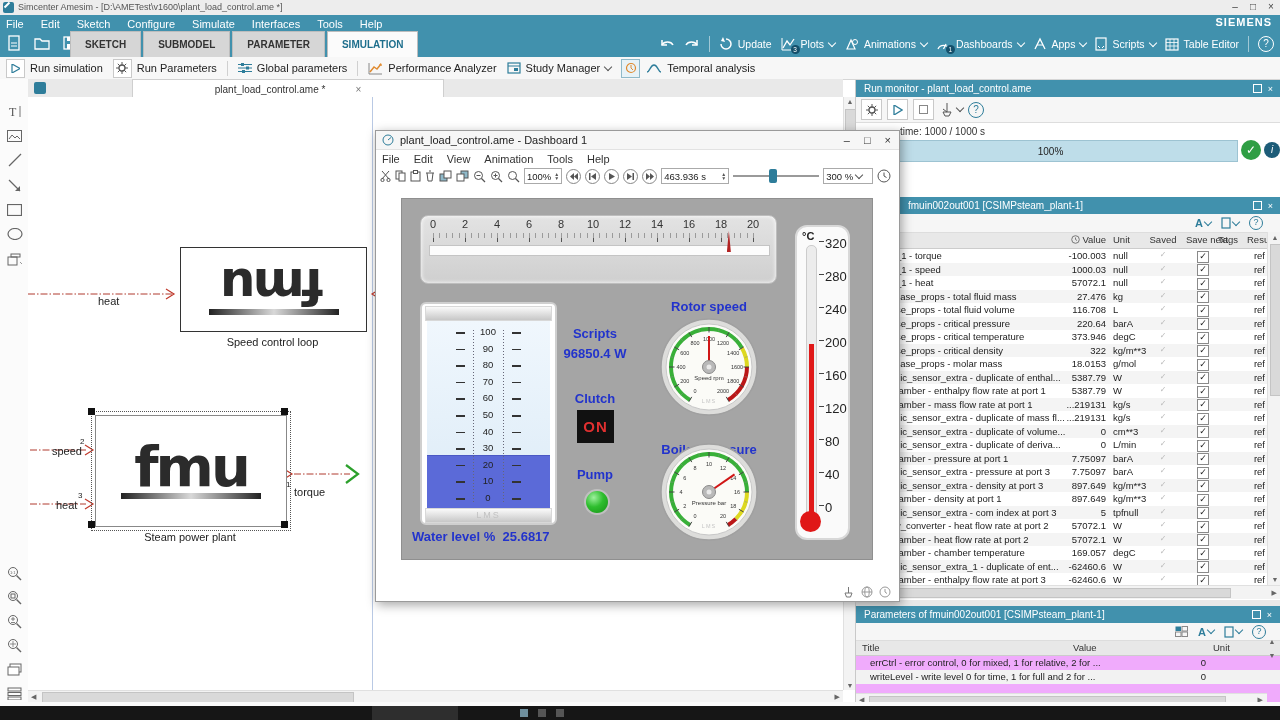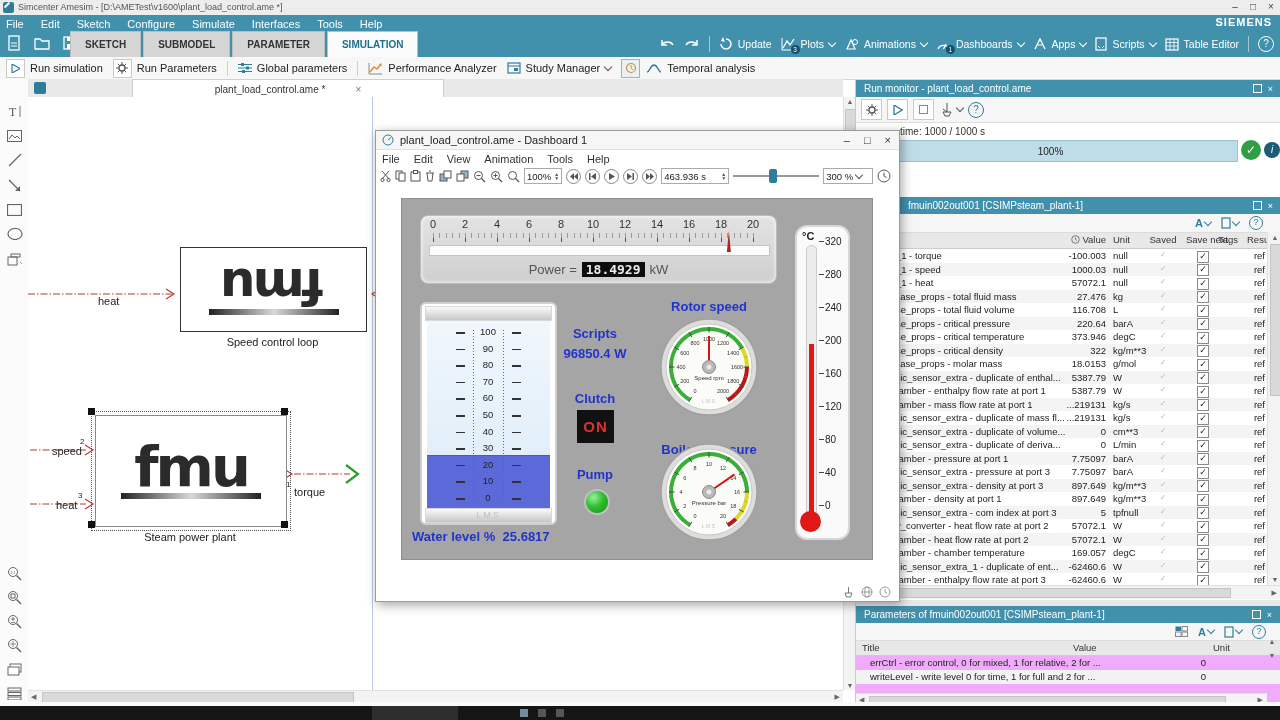--- a/index.html
+++ b/index.html
@@ -106,21 +106,21 @@
     background:repeating-linear-gradient(180deg,#667 0 1px,transparent 1px 3px)}
   .tk-lab{position:absolute;left:41px;width:40px;text-align:center;font-size:9.5px;color:#222}
   .tk-dash{position:absolute;width:9px;height:1.5px;background:#333}
   .tk-dash.l{left:29px}.tk-dash.r{left:85px}
   .lms{font-size:9px;color:#c2c2c2;letter-spacing:2px;text-align:center}
   
   .thermo{left:393px;top:26px;width:55px;height:315px;background:#fafafa;border:2px solid #d8d8d8;border-radius:12px;box-sizing:border-box}
   .ttube{position:absolute;left:9px;top:18px;width:9px;height:278px;background:#ececec;border:1px solid #ccc;border-radius:5px}
   .tred{position:absolute;left:12px;width:5px;background:#e01818}
   .tbulb{position:absolute;left:3px;top:284px;width:21px;height:21px;border-radius:50%;background:#e01818}
-  .th-lab{position:absolute;left:28px;font-size:10px;color:#222}
+  .th-lab{position:absolute;left:28px;font-size:13px;color:#222}
   .th-dash{position:absolute;left:22px;width:5px;height:1px;background:#444}
   
   .clutchbox{left:175px;top:211px;width:37px;height:33px;background:#111;color:#e03030;font-weight:bold;
     font-size:15px;display:flex;align-items:center;justify-content:center;letter-spacing:1px}
   .led{left:182px;top:290px;width:22px;height:22px;border-radius:50%;border:2px solid #c0c0c0;
     background:radial-gradient(circle at 35% 30%,#9df09d,#2ebe2e 45%,#169016)}
   .gtitle{position:absolute;width:120px;text-align:center}
   svg{display:block}
   .dstatus{right:8px;bottom:3px;display:flex;gap:6px;align-items:center}
   .taskbar{left:0;top:706px;width:1280px;height:14px;background:#161616}
@@ -970,25 +970,20 @@
             <path d="M7 3.5V7l2.5 1.5" fill="none" stroke="#555"></path>
           </svg>
         </span>
     </div>
 
     <div class="ab dpanel">
 
       <div class="ab power" id="power-scale">
         <div class="pw-track"></div>
         <div class="pw-needle" id="power-needle" style="left: 305.886px;"></div>
-        <div class="pw-text">
-          <span>Power =</span>
-          <span class="pw-val">18.4929</span>
-          <span>kW</span>
-        </div>
       <div class="pw-lab" style="left: 12px;">0</div>
           <div class="pw-tick" style="left: 12px;"></div>
           <div class="pw-lab" style="left: 44px;">2</div>
           <div class="pw-tick" style="left: 44px;"></div>
           <div class="pw-lab" style="left: 76px;">4</div>
           <div class="pw-tick" style="left: 76px;"></div>
           <div class="pw-lab" style="left: 108px;">6</div>
           <div class="pw-tick" style="left: 108px;"></div>
           <div class="pw-lab" style="left: 140px;">8</div>
           <div class="pw-tick" style="left: 140px;"></div>

